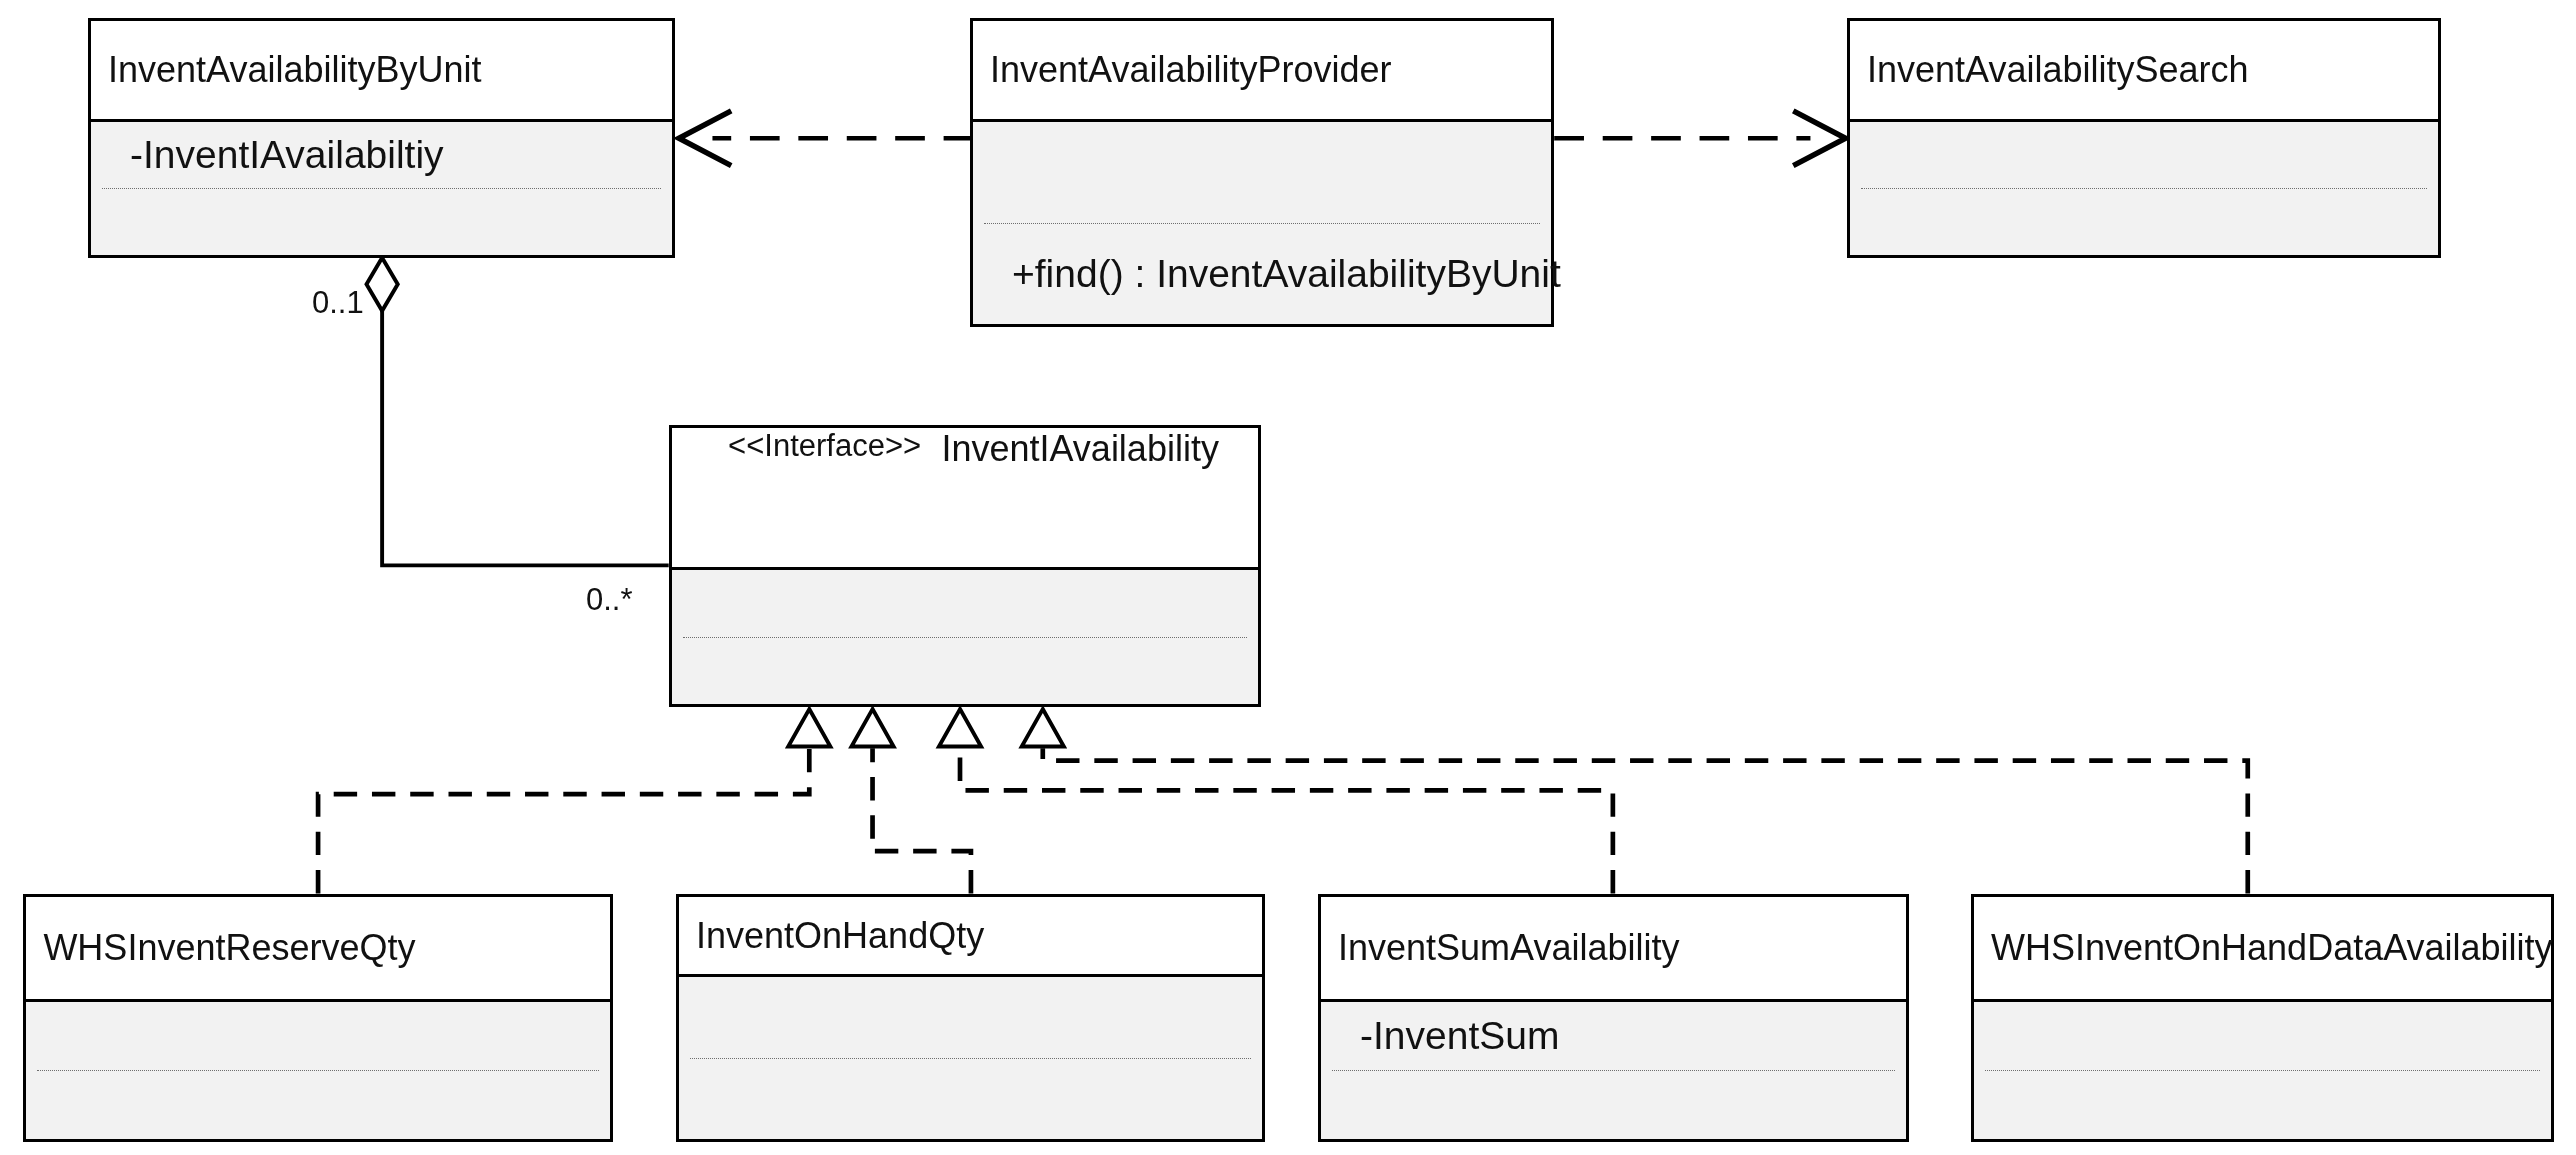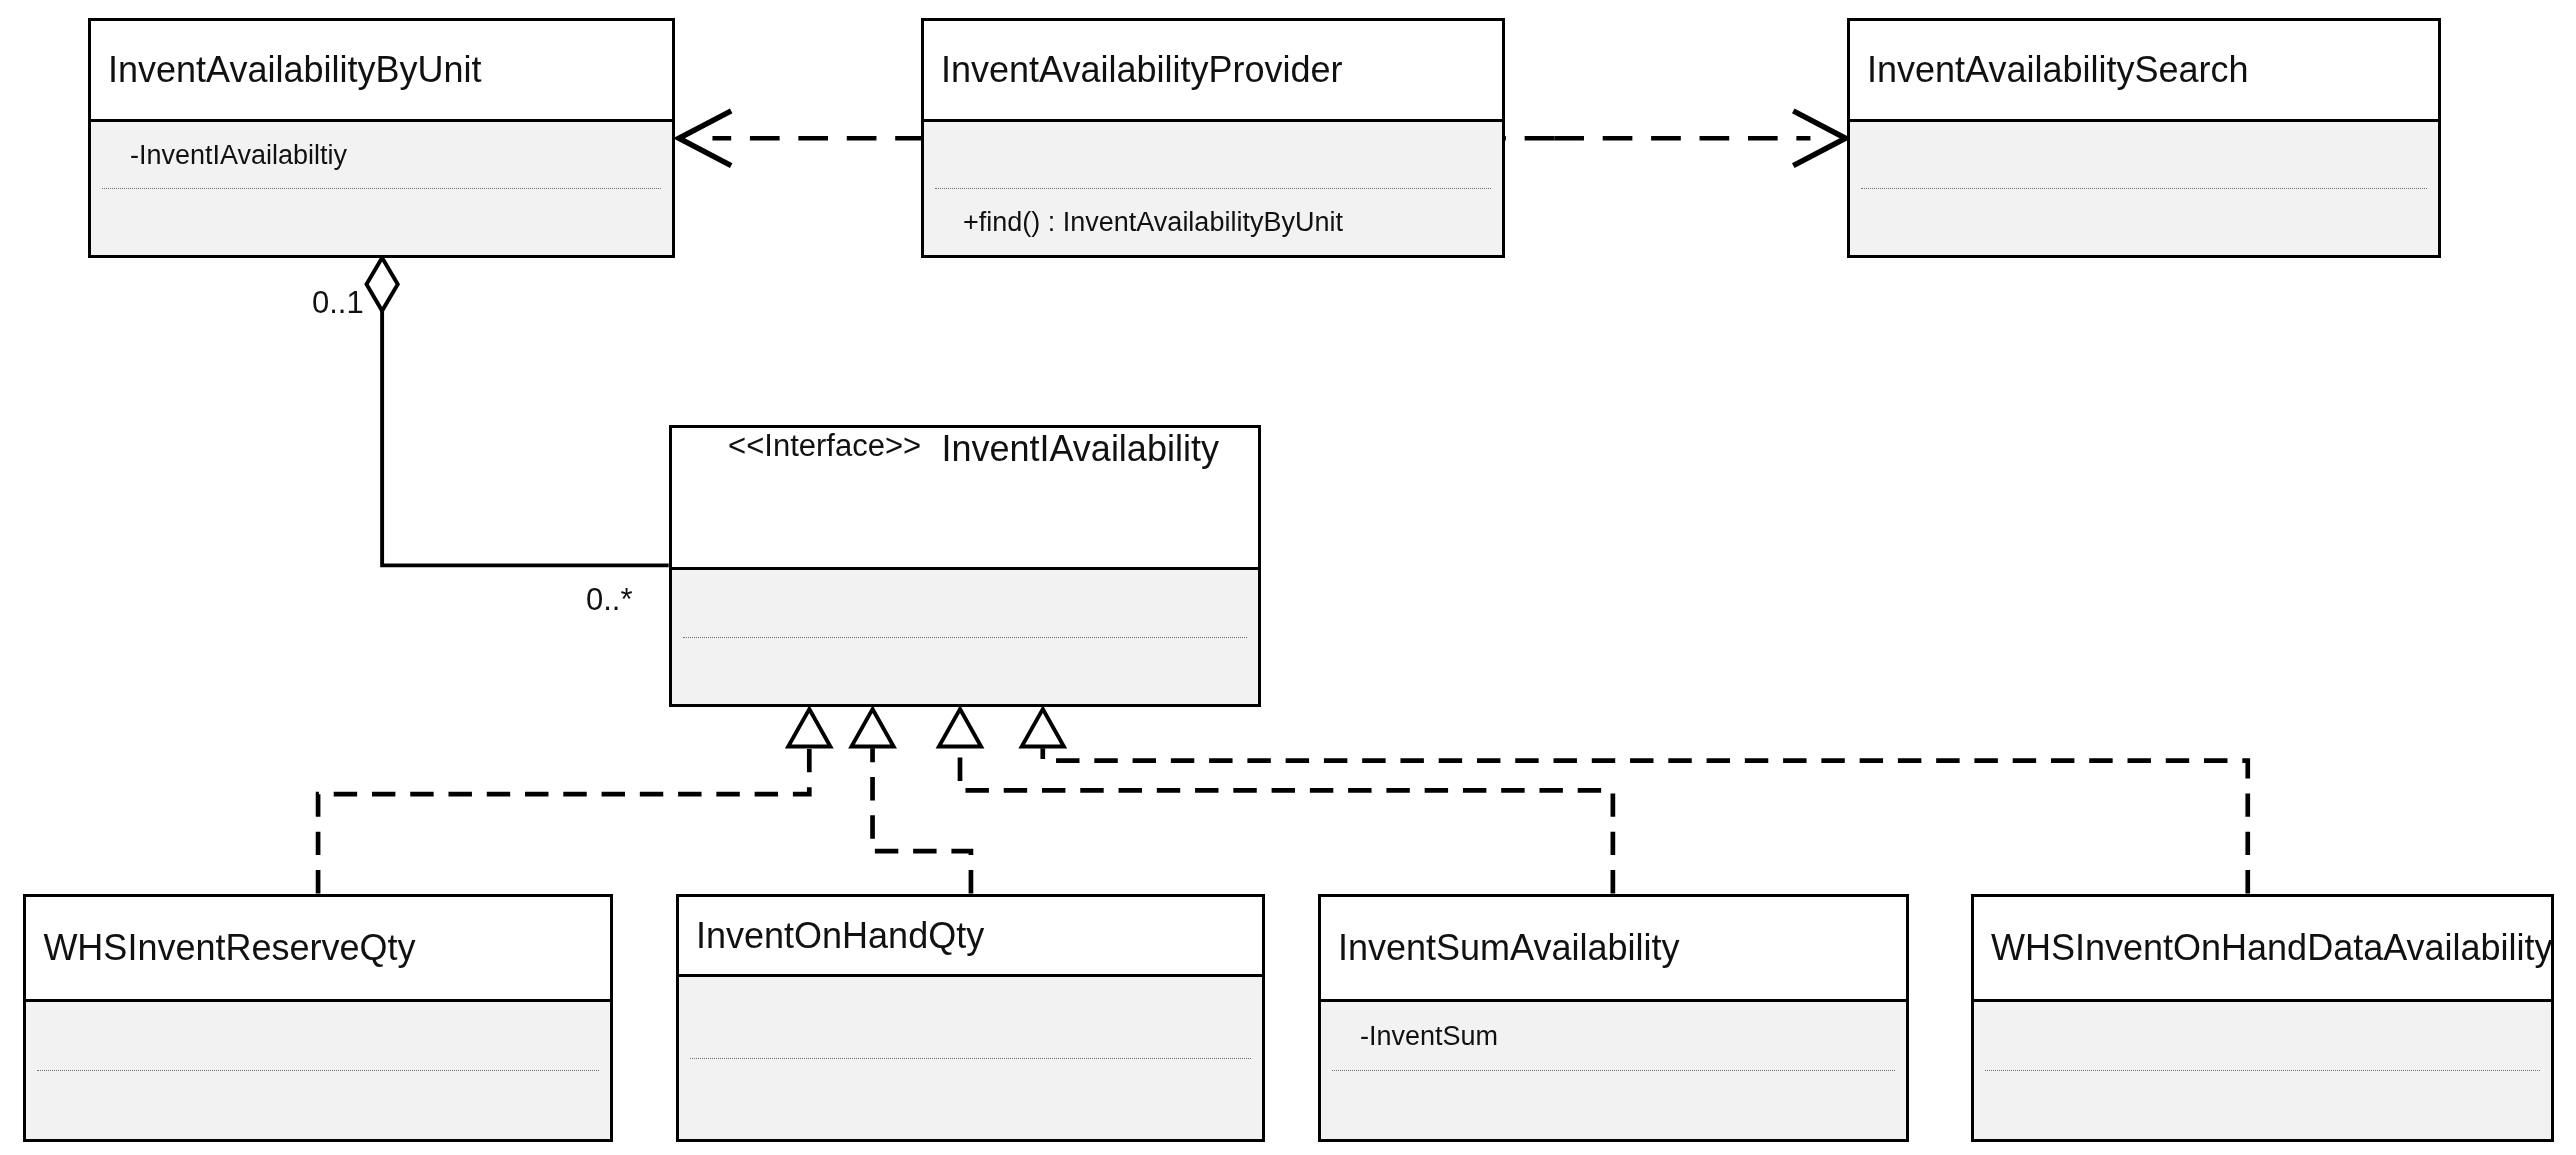--- a/index.html
+++ b/index.html
@@ -37,21 +37,21 @@
     background:#f2f2f2;
     display:flex;
     flex-direction:column;
     box-sizing:border-box;
   }
   .uml-attrs,.uml-methods{
     flex:1;
     display:flex;
     align-items:center;
     padding-left:39px;
-    font-size:27px;
+    font-size:39px;
     white-space:nowrap;
     box-sizing:border-box;
   }
   .uml-sep{
     border-top:1.6px dotted #6e6e6e;
     margin:0 11px;
     height:0;
   }
   .mult-label{
     position:absolute;
@@ -110,21 +110,21 @@
 
   <div class="uml-class" style="left:88px;top:18px;width:587px;height:240px">
     <div class="uml-title" style="height:98px">InventAvailabilityByUnit</div>
     <div class="uml-body">
       <div class="uml-attrs">-InventIAvailabiltiy</div>
       <div class="uml-sep"></div>
       <div class="uml-methods"></div>
     </div>
   </div>
 
-  <div class="uml-class" style="left:921px;top:18px;width:584px;height:240px">
+  <div class="uml-class" style="left:970px;top:18px;width:584px;height:309px">
     <div class="uml-title" style="height:98px">InventAvailabilityProvider</div>
     <div class="uml-body">
       <div class="uml-attrs"></div>
       <div class="uml-sep"></div>
       <div class="uml-methods">+find() : InventAvailabilityByUnit</div>
     </div>
   </div>
 
   <div class="uml-class" style="left:1847px;top:18px;width:594px;height:240px">
     <div class="uml-title" style="height:98px">InventAvailabilitySearch</div>

